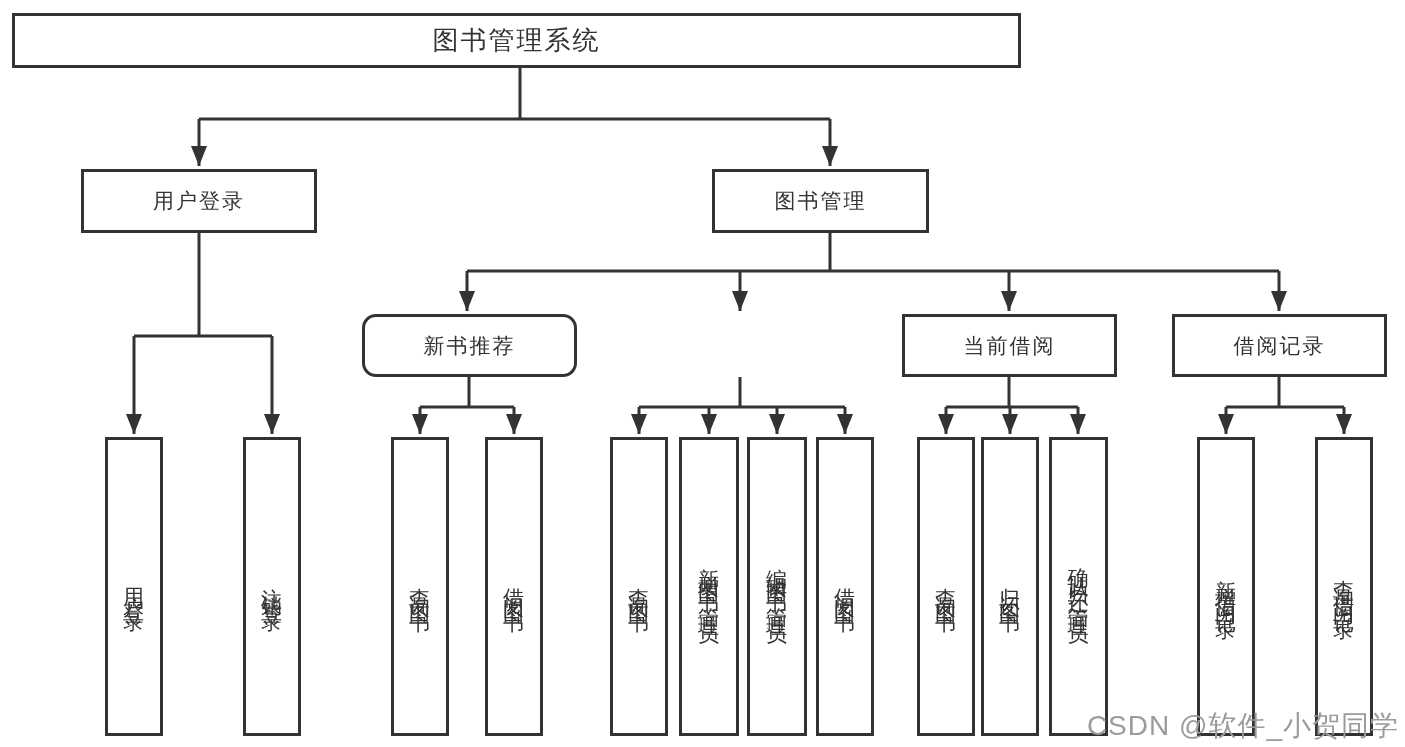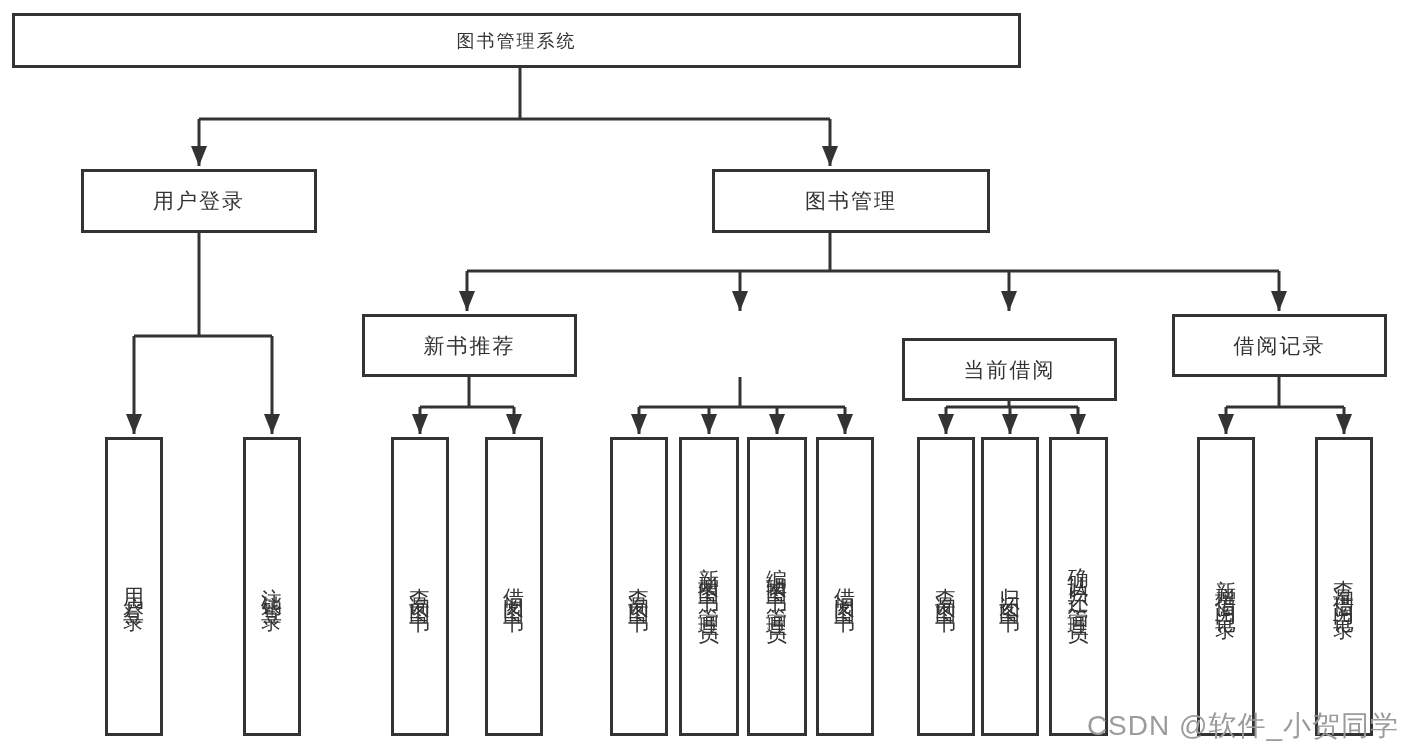--- a/index.html
+++ b/index.html
@@ -30,21 +30,21 @@
     display: flex;
     align-items: center;
     justify-content: center;
     color: #333333;
     z-index: 2;
   }
   .node.h {
     font-size: 21px;
     letter-spacing: 2px;
   }
-  .node.root { font-size: 18px; }
+  .node.root { font-size: 26px; }
   .node.leaf {
     font-size: 21px;
   }
   .node.leaf .vtext {
     writing-mode: vertical-rl;
     text-orientation: mixed;
     letter-spacing: 8px;
     line-height: 1;
   }
   #watermark {
@@ -109,24 +109,24 @@
       <path d="M1279 377 V407"></path>
       <path d="M1226 407 H1344"></path>
       <path d="M1226 407 V434" marker-end="url(#arw)"></path>
       <path d="M1344 407 V434" marker-end="url(#arw)"></path>
     </g>
   </svg>
 
   <div class="node root h" style="left:12px; top:13px; width:1009px; height:55px;">图书管理系统</div>
 
   <div class="node h" style="left:81px; top:169px; width:236px; height:64px;">用户登录</div>
-  <div class="node h" style="left:712px; top:169px; width:278px; height:64px;">图书管理</div>
+  <div class="node h" style="left:712px; top:169px; width:217px; height:64px;">图书管理</div>
 
-  <div class="node h" style="left:362px; top:314px; width:215px; height:63px;">新书推荐</div>
-  <div class="node h" style="left:902px; top:314px; width:215px; height:63px;margin-top:24px;">当前借阅</div>
+  <div class="node h" style="left:362px; top:314px; width:215px; height:63px;border-radius:14px;">新书推荐</div>
+  <div class="node h" style="left:902px; top:314px; width:215px; height:63px;">当前借阅</div>
   <div class="node h" style="left:1172px; top:314px; width:215px; height:63px;">借阅记录</div>
 
   <div class="node leaf" style="left:105px; top:437px; width:58px; height:299px;">
     <span class="vtext">用户登录</span>
   </div>
   <div class="node leaf" style="left:243px; top:437px; width:58px; height:299px;">
     <span class="vtext">注销登录</span>
   </div>
 
   <div class="node leaf" style="left:391px; top:437px; width:58px; height:299px;">

